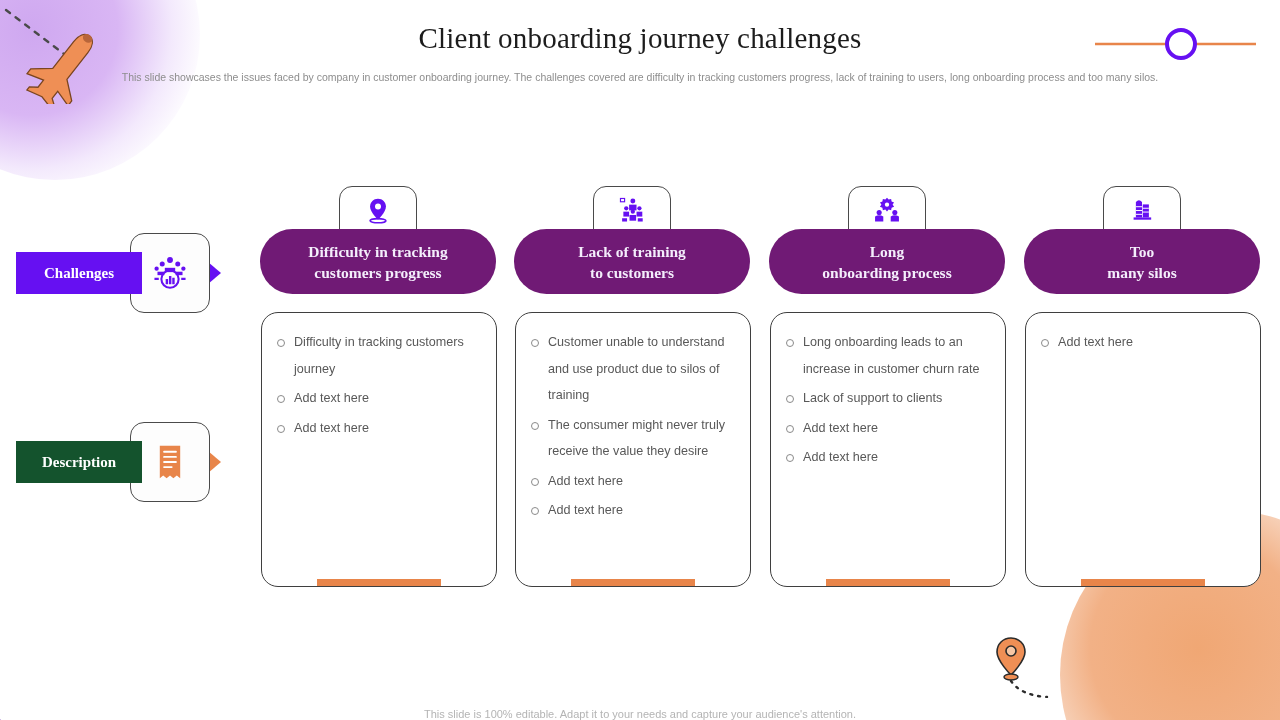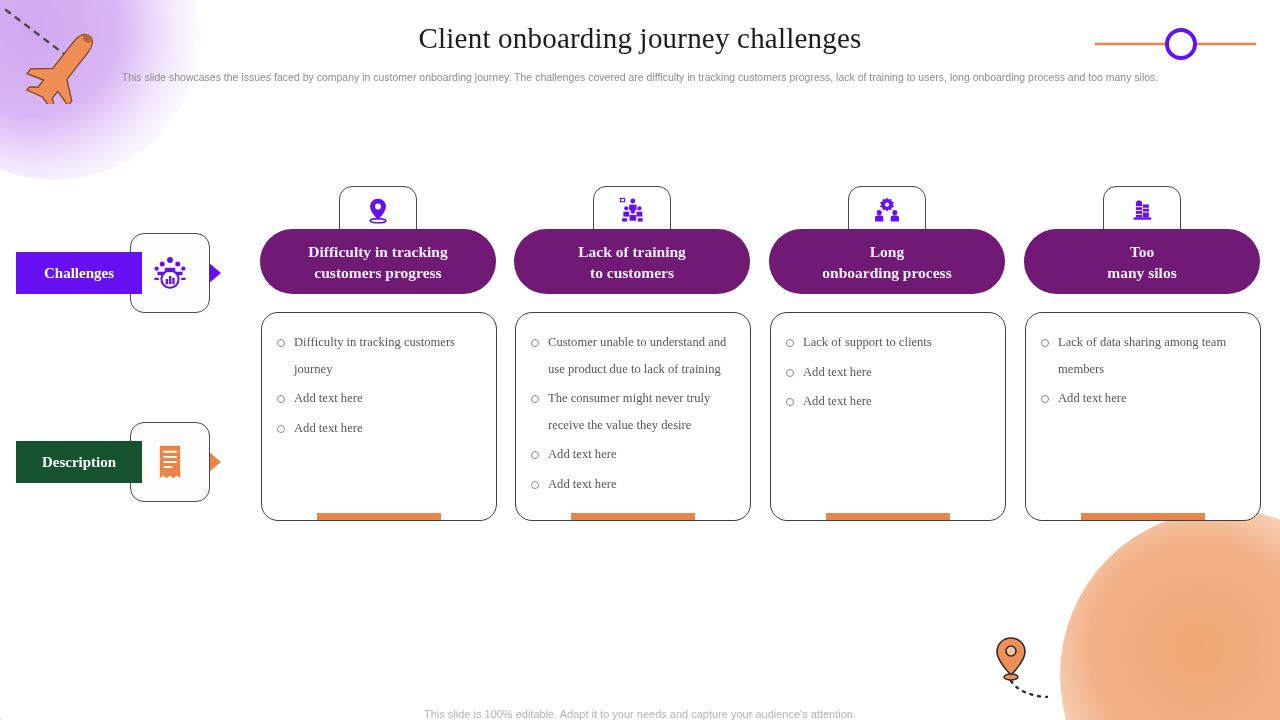--- a/index.html
+++ b/index.html
@@ -67,23 +67,23 @@
     border:1.1px solid #4a4a4a;border-radius:13px 13px 6px 6px;
     display:flex;align-items:flex-start;justify-content:center;padding-top:9px;box-sizing:border-box;
   }
   .col-header{
     position:absolute;left:0;top:43px;width:236px;height:65px;
     background:#701a75;border-radius:33px;
     display:flex;align-items:center;justify-content:center;text-align:center;
     color:#f4eefc;font-family:"Liberation Serif", serif;font-weight:bold;font-size:15.5px;line-height:21px;
   }
   .col-card{
-    position:absolute;left:1px;top:126px;width:236px;height:209px;
+    position:absolute;left:1px;top:126px;width:236px;height:275px;
     background:#ffffff;border:1.1px solid #3f3f3f;border-radius:17px;
-    box-sizing:border-box;overflow:hidden;font-family:Liberation Serif, serif;
+    box-sizing:border-box;overflow:hidden;
   }
   .col-card ul{list-style:none;margin:0;padding:16px 10px 0 12px;}
   .col-card li{
     position:relative;padding-left:20px;margin-bottom:3px;
     font-size:12.6px;line-height:26.5px;color:#585858;
   }
   .col-card li::before{
     content:"";position:absolute;left:3px;top:10px;
     width:6px;height:6px;border:1px solid #8a8a8a;border-radius:50%;
   }
@@ -230,21 +230,21 @@
       </g>
       <g fill="none" stroke="#6610f2" stroke-width="1.4">
         <rect x="3" y="3" width="5" height="4"></rect>
       </g>
     </svg>
   </div>
   <div class="col-header" style="white-space:pre-line">Lack of training
 to customers</div>
   <div class="col-card">
     <ul>
-      <li>Customer unable to understand and use product due to lack of training</li>
+      <li>Customer unable to understand and use product due to silos of training</li>
       <li>The consumer might never truly receive the value they desire</li>
       <li>Add text here</li>
       <li>Add text here</li>
     </ul>
     <div class="card-bottombar"></div>
   </div>
 </div>
 
 <div class="col" id="col-2">
   <div class="col-badge">
@@ -256,20 +256,21 @@
         <path d="M2.5 25 q5-3.5 10 0 v6 h-10 z"></path>
         <circle cx="26.5" cy="20" r="3.1"></circle>
         <path d="M21.5 25 q5-3.5 10 0 v6 h-10 z"></path>
       </g>
     </svg>
   </div>
   <div class="col-header" style="white-space:pre-line">Long
 onboarding process</div>
   <div class="col-card">
     <ul>
+      <li>Long onboarding leads to an increase in customer churn rate</li>
       <li>Lack of support to clients</li>
       <li>Add text here</li>
       <li>Add text here</li>
     </ul>
     <div class="card-bottombar"></div>
   </div>
 </div>
 
 <div class="col" id="col-3">
   <div class="col-badge">
@@ -285,20 +286,19 @@
         <line x1="9" y1="24" x2="17" y2="24"></line>
         <line x1="18" y1="16" x2="26" y2="16"></line>
         <line x1="18" y1="21" x2="26" y2="21"></line>
       </g>
     </svg>
   </div>
   <div class="col-header" style="white-space:pre-line">Too
 many silos</div>
   <div class="col-card">
     <ul>
-      <li>Lack of data sharing among team members</li>
       <li>Add text here</li>
     </ul>
     <div class="card-bottombar"></div>
   </div>
 </div>
 
 <div class="footer">This slide is 100% editable. Adapt it to your needs and capture your audience's attention.</div>
 
 </body></html>

